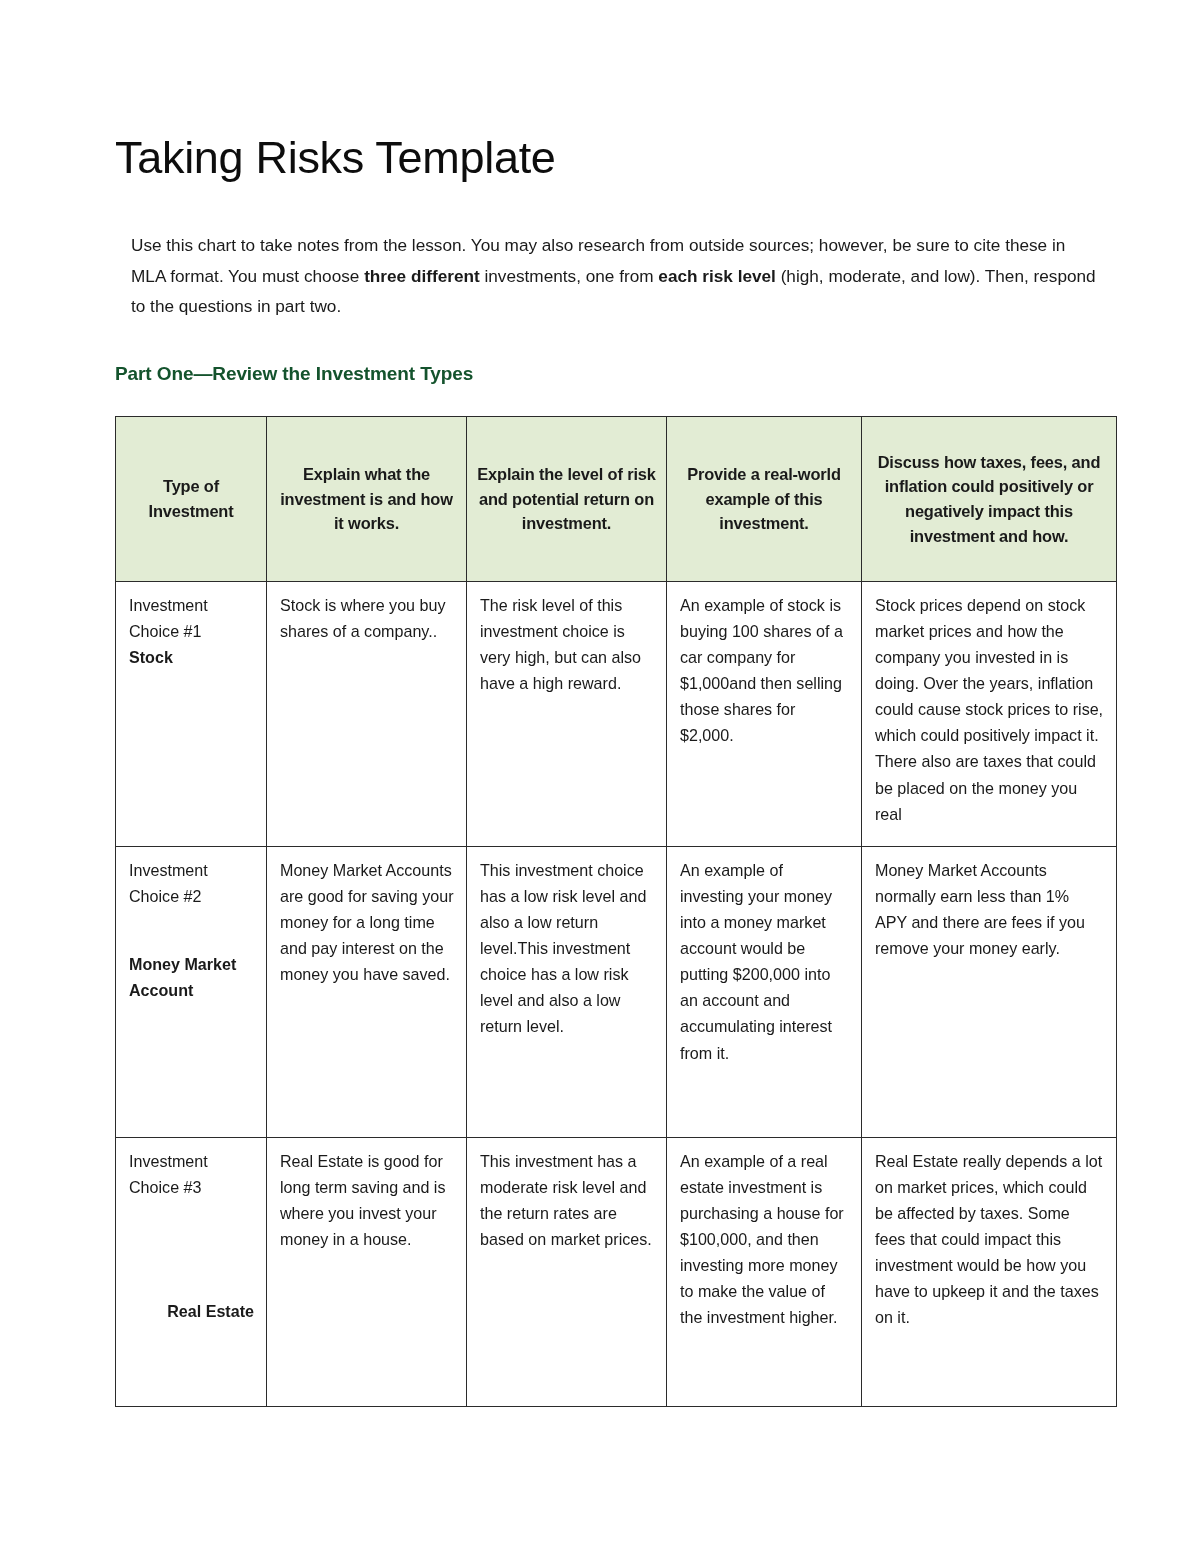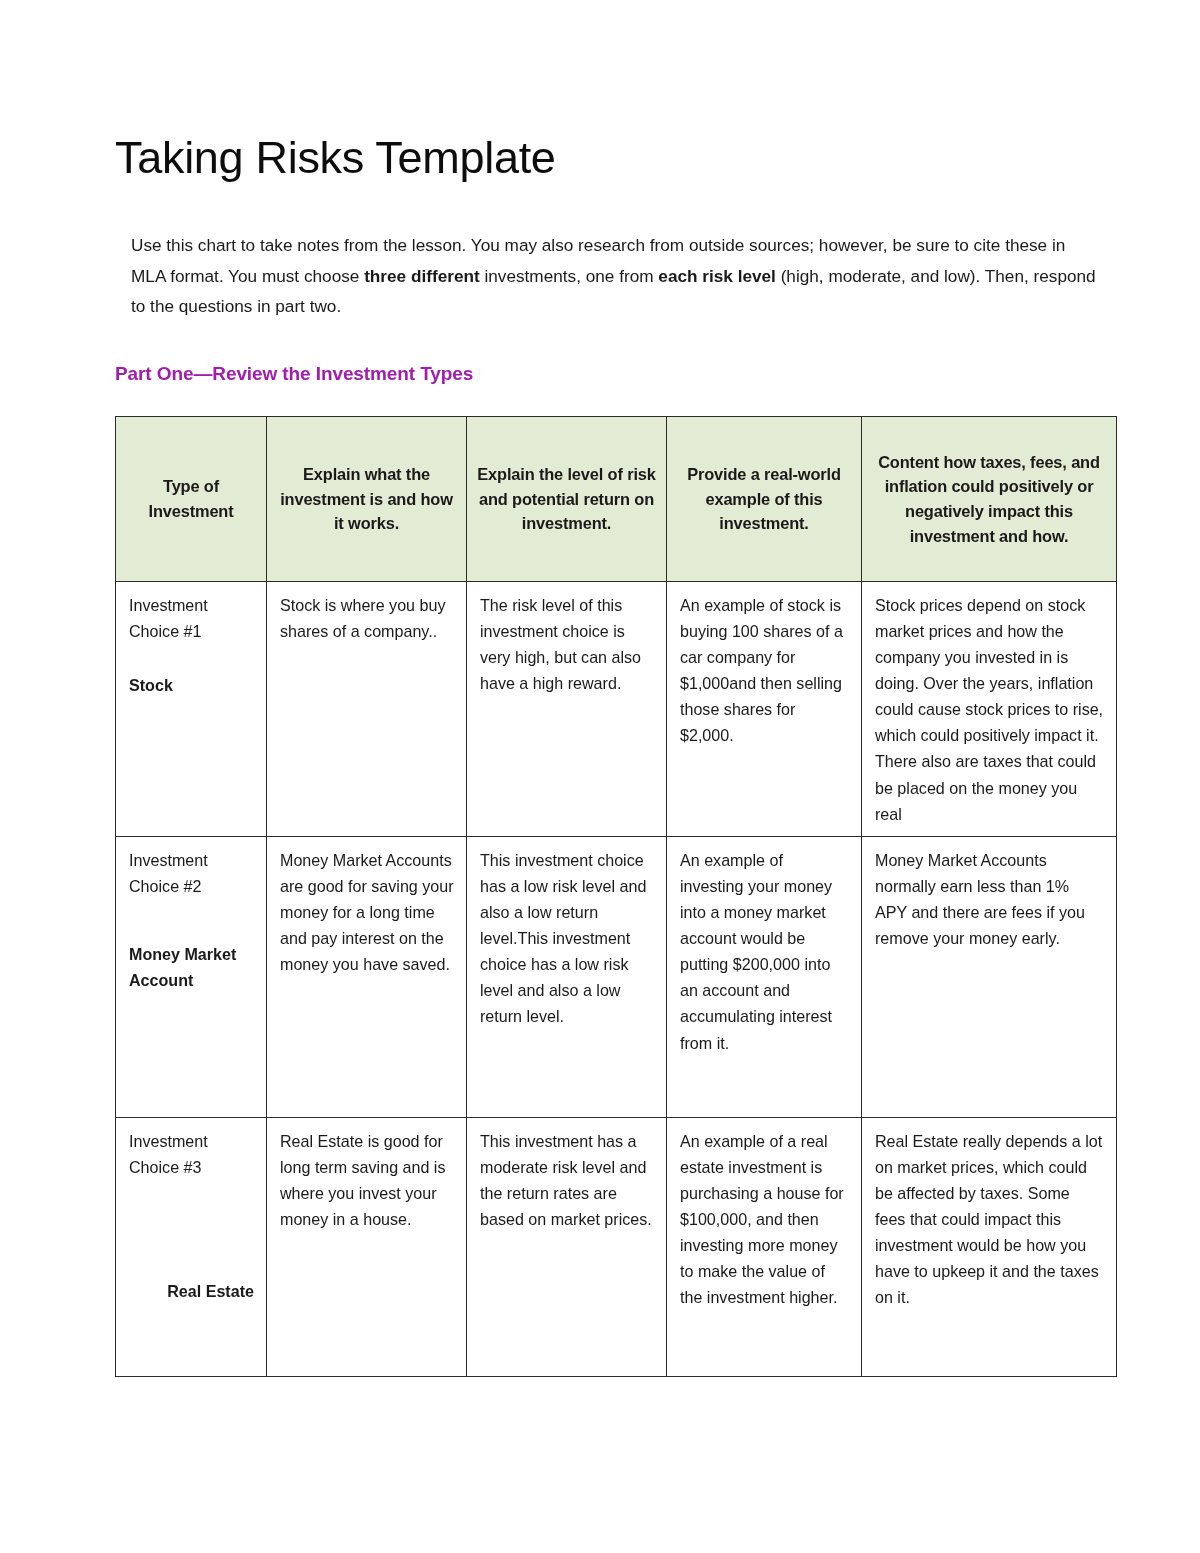--- a/index.html
+++ b/index.html
@@ -50,35 +50,35 @@
     max-width: 980px;
   }
   .intro b { font-weight: 700; }
 
   
   .part-heading {
     margin: 0;
     padding-top: 25px;
     font-size: 19px;
     font-weight: 700;
-    color: #a21caf;
+    color: #14532d;
     letter-spacing: -0.1px;
   }
 
   
   .tbl-wrap { padding-top: 31px; }
   table.risk-table {
     border-collapse: collapse;
     width: 1001px;
     table-layout: fixed;
   }
   table.risk-table td, table.risk-table th {
     border: 1.6px solid #2b2b2b;
     vertical-align: top;
-    padding: 10px 12px 0 13px;
+    padding: 10px 12px 10px 13px;
     font-size: 16.1px;
     line-height: 1.62;
     font-weight: 400;
     text-align: left;
     color: #1a1a1a;
   }
   table.risk-table thead th {
     background: #e2ecd4;
     font-weight: 700;
     text-align: center;
@@ -103,21 +103,21 @@
   td.type-cell {
     font-weight: 700;
     font-size: 16.6px;
     line-height: 1.48;
     padding-top: 14px;
     padding-left: 13px;
   }
   .type-name {
     font-weight: 700;
   }
-  .type-name.gap-sm { margin-top: 28px; }
+  .type-name.gap-sm { }
   .type-name.gap-md { margin-top: 42px; }
   .type-name.gap-lg { margin-top: 98px; text-align: right; }
 
   
   td.va-top    { vertical-align: top; }
   td.va-mid    { vertical-align: middle; }
   td.pad-t-lg  { padding-top: 42px; }
   td.pad-t-md  { padding-top: 28px; }
   td.pad-t-xs  { padding-top: 12px; }
   td.pad-t-sm  { padding-top: 20px; }
@@ -155,21 +155,21 @@
             <col class="c3">
             <col class="c4">
             <col class="c5">
         </colgroup>
         <thead>
           <tr>
             <th>Type of Investment</th>
             <th>Explain what the investment is and how it works.</th>
             <th>Explain the level of risk and potential return on investment.</th>
             <th>Provide a real-world example of this investment.</th>
-            <th>Content how taxes, fees, and inflation could positively or negatively impact this investment and how.</th>
+            <th>Discuss how taxes, fees, and inflation could positively or negatively impact this investment and how.</th>
           </tr>
         </thead>
         <tbody>
           <tr class="r1">
             <td class="type-cell">
               <div>Investment Choice #1</div>
               <div class="type-name gap-sm">Stock</div>
             </td>
             <td class="va-top pad-t-lg">Stock is where you buy shares of a company..</td>
             <td class="va-top pad-t-md">The risk level of this investment choice is very high, but can also have a high reward.</td>

